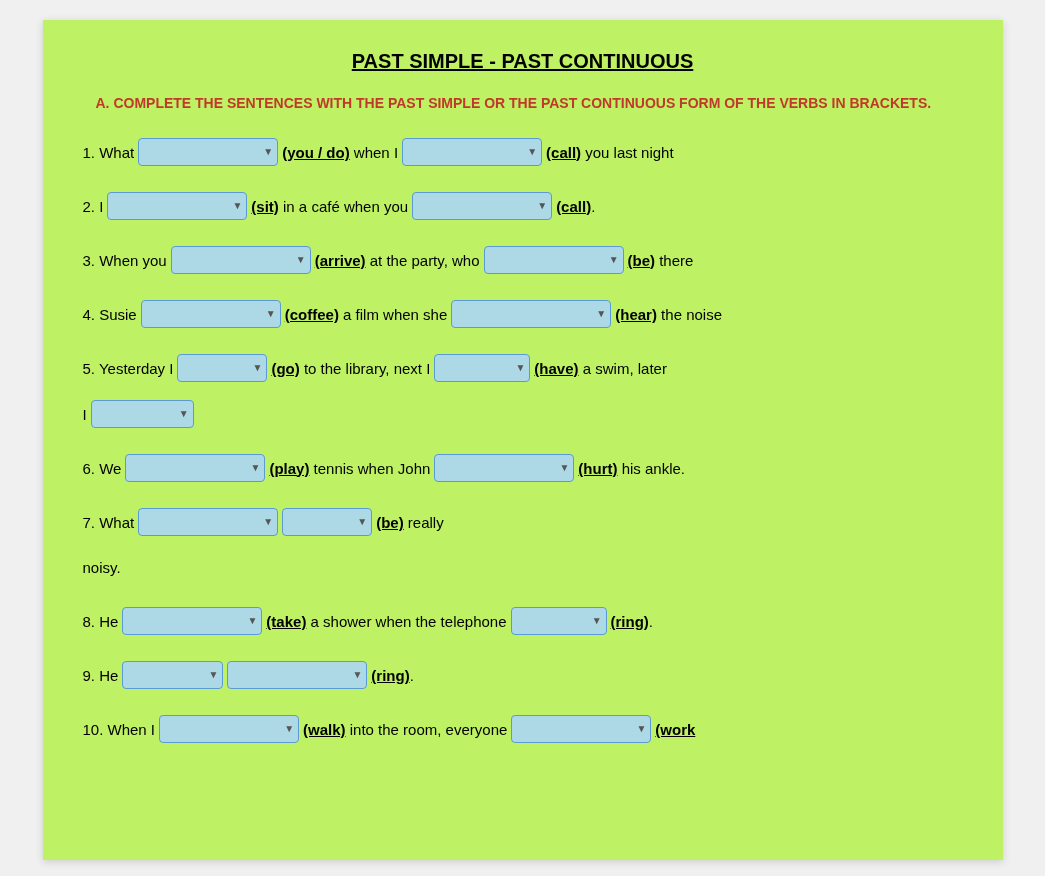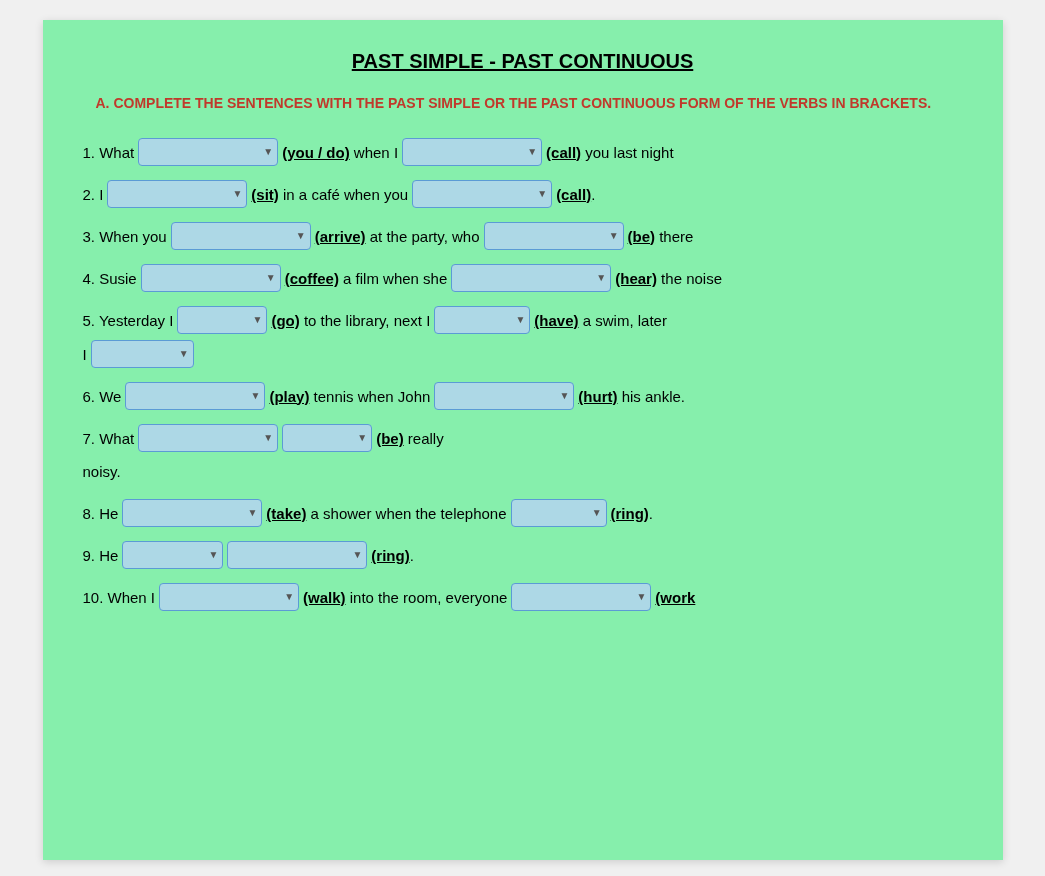--- a/index.html
+++ b/index.html
@@ -12,21 +12,21 @@
       background: #f0f0f0;
       font-family: Arial, sans-serif;
       display: flex;
       justify-content: center;
       align-items: flex-start;
       min-height: 876px;
       padding: 20px;
     }
 
     .page {
-      background: #86efac;
+      background: #bef264;
       width: 960px;
       min-height: 840px;
       padding: 30px 40px;
       box-shadow: 0 2px 8px rgba(0,0,0,0.15);
     }
 
     .page-title {
       text-align: center;
       font-size: 20px;
       font-weight: bold;
@@ -40,21 +40,21 @@
       font-weight: bold;
       font-size: 14px;
       margin-bottom: 24px;
       line-height: 1.5;
       margin-left: 13px;
     }
 
     .exercise {
       display: flex;
       flex-direction: column;
-      gap: 14px;
+      gap: 26px;
     }
 
     .sentence-row {
       display: flex;
       flex-wrap: wrap;
       align-items: center;
       gap: 4px;
       font-size: 15px;
       color: #000;
       line-height: 1.8;

